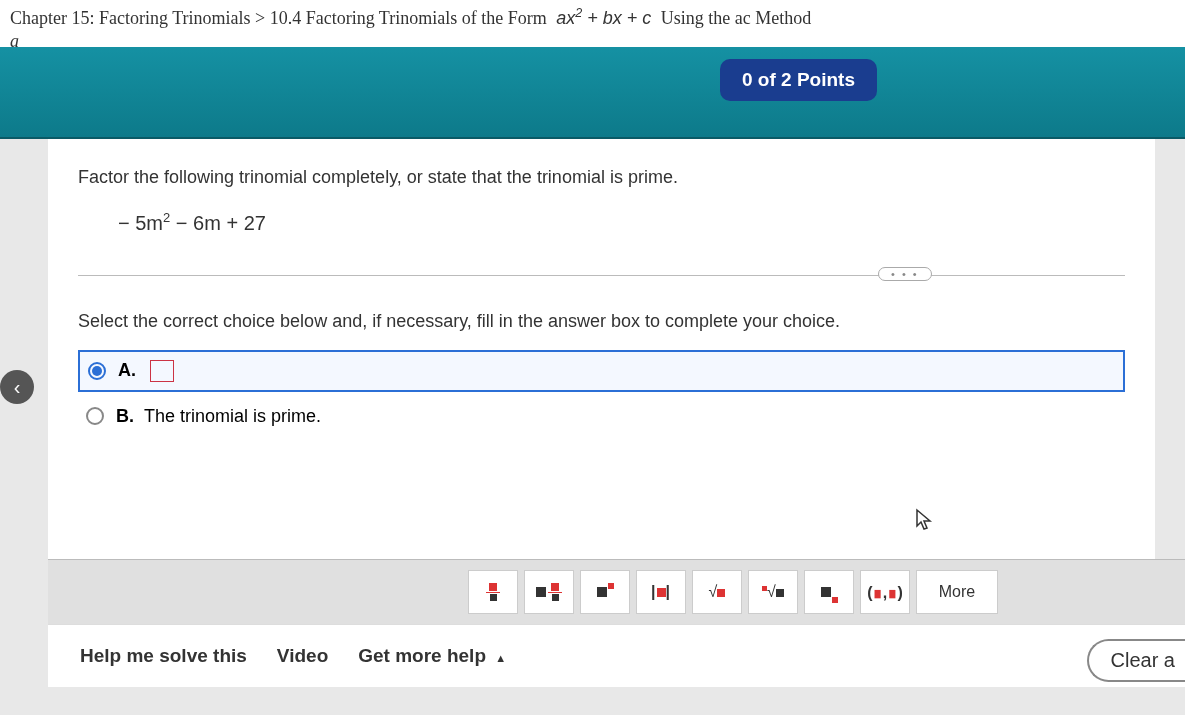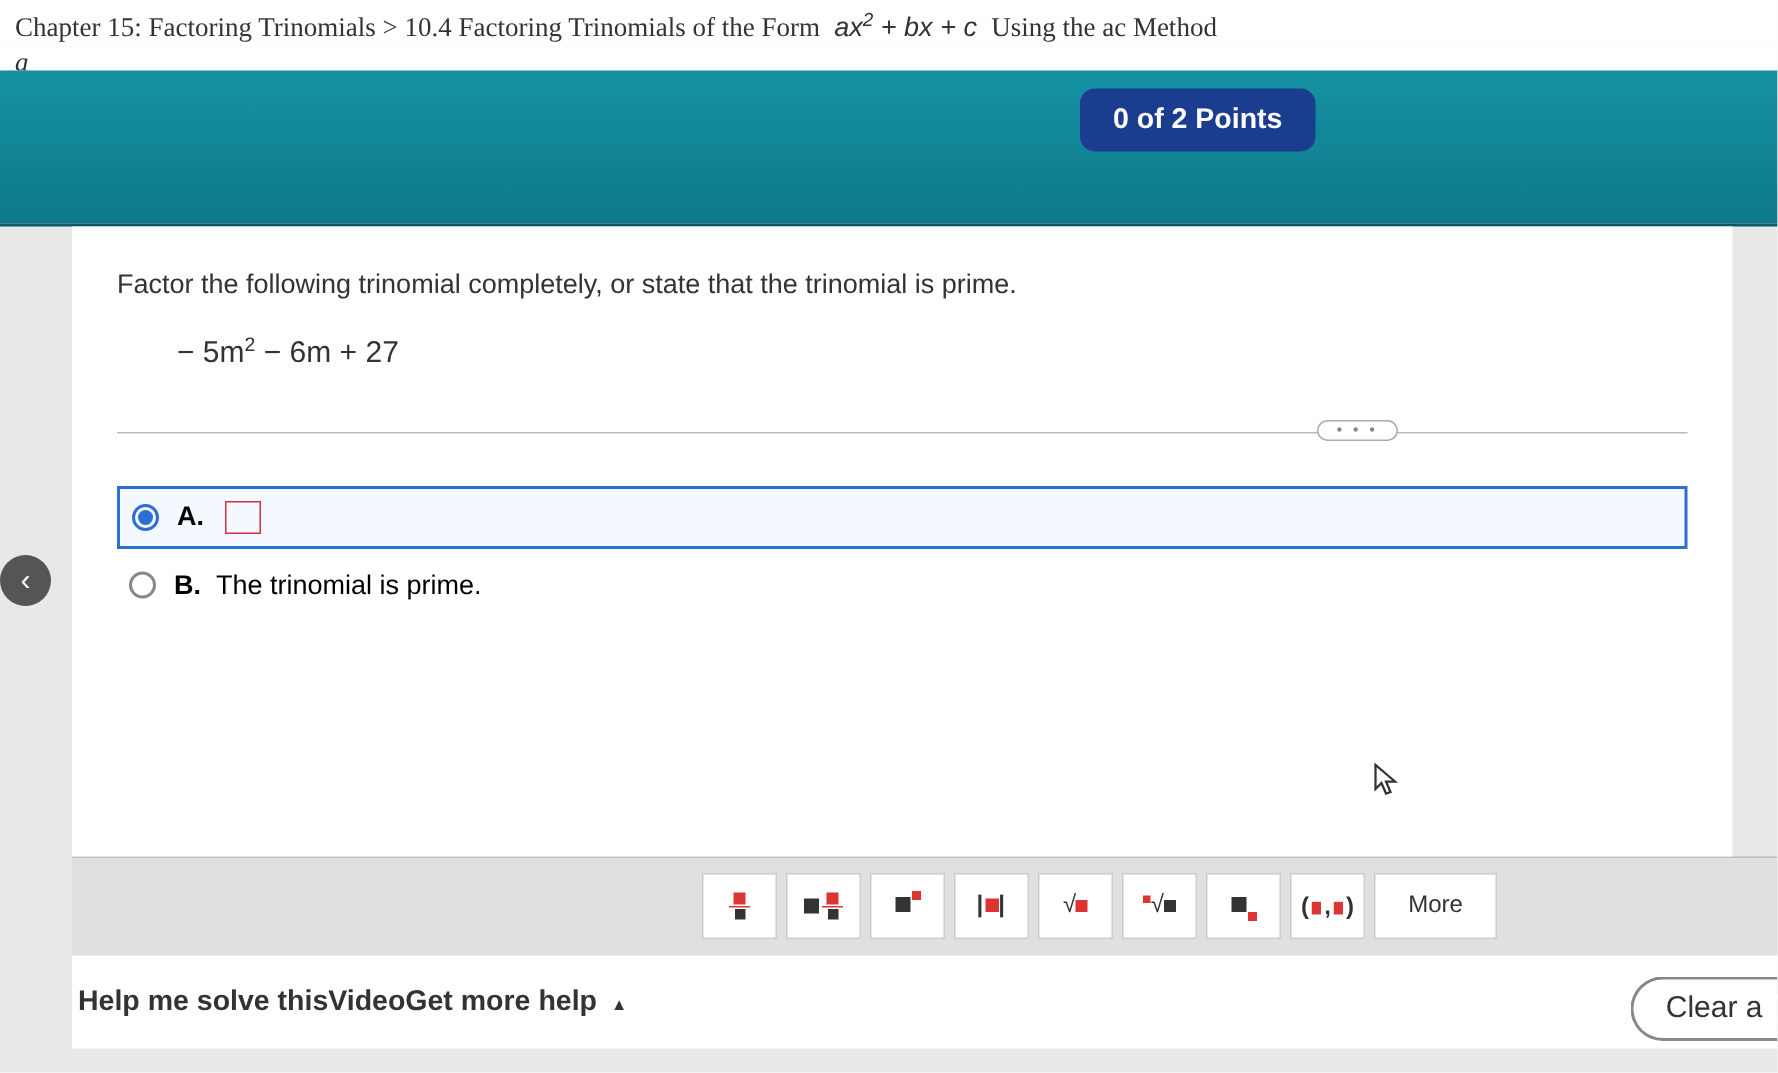--- a/index.html
+++ b/index.html
@@ -25,21 +25,21 @@
       font-size: 18px;
       color: #333;
       font-style: italic;
       font-family: Georgia, serif;
       height: 16px;
       overflow: hidden;
     }
     .teal-header {
       background: #0d7a8a;
       background: linear-gradient(#1591a3, #0d7a8a);
-      height: 104px;
+      height: 92px;
       position: relative;
       border-bottom: 2px solid #0a5a66;
     }
     .points-badge {
       position: absolute;
       top: 12px;
       left: 720px;
       background: #1a3d8f;
       color: #fff;
       font-weight: bold;
@@ -188,23 +188,24 @@
     .sqrt-icon .sq{width:8px;height:8px;background:#d33;display:inline-block;}
     .nroot-icon .n{width:5px;height:5px;background:#d33;display:inline-block;position:relative;top:-6px;}
     .nroot-icon .sq{width:8px;height:8px;background:#333;display:inline-block;}
     .sub-icon .base{width:10px;height:10px;background:#333;display:inline-block;}
     .sub-icon .s{width:6px;height:6px;background:#d33;display:inline-block;position:relative;top:6px;left:1px;}
     .pair-icon{color:#333;font-weight:bold;}
     .pair-icon .r{color:#d33;}
     .bottom-bar {
       background: #fff;
       margin-left: 48px;
-      padding: 20px 4px;
+      padding: 20px 32px;
       display: flex;
       align-items: center;
+      gap: 30px;
       border-top: 1px solid #ddd;
       position: relative;
     }
     .help-link {
       font-weight: bold;
       color: #333;
       font-size: 19px;
       cursor: pointer;
     }
     .caret-up { font-size: 11px; margin-left:4px;}
@@ -248,20 +249,21 @@
   <div class="question-text">Factor the following trinomial completely, or state that the trinomial is prime.</div>
   <div class="expression">− 5m<sup>2</sup> − 6m + 27</div>
 
   <div class="divider-row">
     <div class="divider-line"></div>
     <div class="ellipsis-pill">
       <span>• • •</span>
     </div>
   </div>
 
+  <div class="instruction">Select the correct choice below and, if necessary, fill in the answer box to complete your choice.</div>
 
   <div class="choice-row selected">
     <span class="radio checked"></span>
     <span class="choice-label">A.</span>
     <span class="answer-box"></span>
   </div>
 
   <div class="choice-row">
     <span class="radio"></span>
     <span class="choice-label">B.</span>

